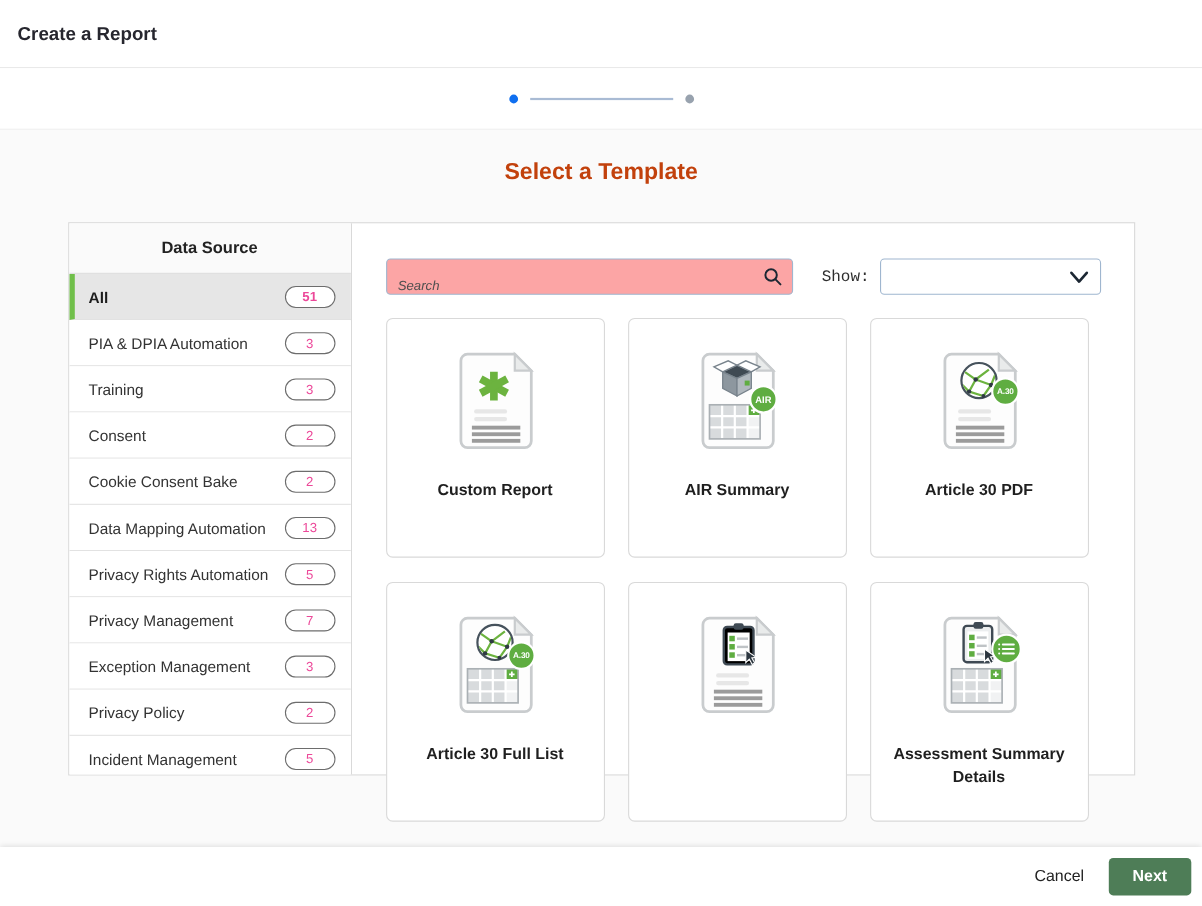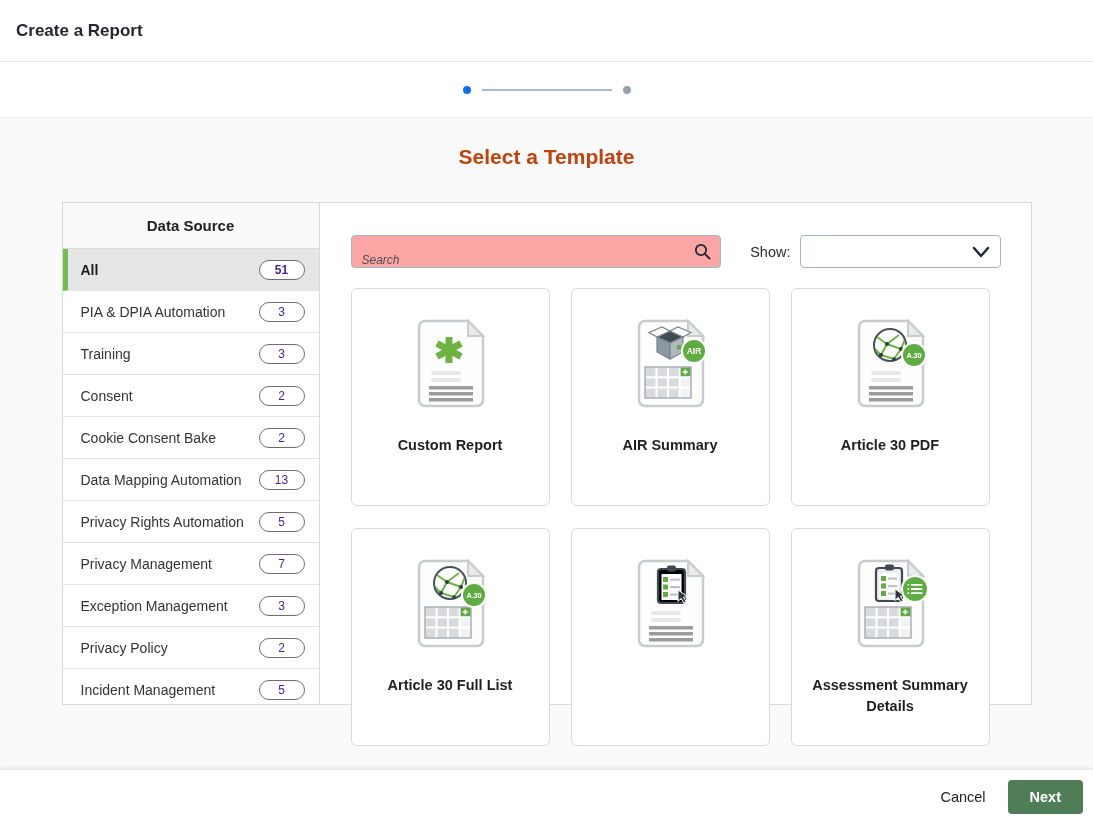--- a/index.html
+++ b/index.html
@@ -54,36 +54,36 @@
     font-size:14px; color:#333; cursor:pointer; background:#fff;
   }
   .side-item.selected {
     background:#e6e6e6; border-left:5px solid #70bf4a;
     padding-left:13px; font-weight:700; color:#1c1c1c;gap:10px;
   }
   .pill {
     margin-left:auto; min-width:46px; height:20px; padding:0 10px;
     border:1.5px solid #6d6d6d; border-radius:11px; background:#fff;
     display:flex; align-items:center; justify-content:center;
-    font-size:12px; color:#4c1d95;
+    font-size:12px; color:#ec4899;
   }
   .side-item-sliver { height:10px; background:#fff; }
 
   
   .content { flex:1 1 auto; padding:32px 30px 0 31px; }
   .toolbar { display:flex; align-items:center; margin-bottom:20px; }
   .search-wrap { position:relative; width:370px; }
   .search-input {
     width:100%; height:33px; border:1px solid #9fb6cf; border-radius:4px;
     padding:16px 36px 0 10px; font-size:12px; color:#333;
     font-family:"Liberation Sans", sans-serif; outline:none; background:#fca5a5;
   }
   .search-input::placeholder { font-style:italic; color:#4f4f4f; opacity:1; }
   .search-icon { position:absolute; right:10px; top:8px; width:17px; height:17px; }
-  .show-group { margin-left:auto; display:flex; align-items:center; }
+  .show-group { margin-left:auto; display:flex; align-items:center;font-family:Liberation Mono, monospace; }
   .show-label { font-size:14.5px; color:#2e2e2e; margin-right:9px; }
   .show-select {
     width:201px; height:33px; border:1px solid #9fb6cf; border-radius:4px;
     position:relative; background:#fff; cursor:pointer;
     display:flex; align-items:center; padding:0 34px 0 10px; font-size:13px; color:#333;
   }
   .chevron { position:absolute; right:10px; top:9px; width:18px; height:14px; }
 
   
   .cards { display:grid; grid-template-columns:repeat(3,199px); gap:22px 21px; }
@@ -93,21 +93,21 @@
   }
   .card-icon { width:110px; height:110px; margin:20px auto 6px; position:relative; }
   .card-label {
     text-align:center; font-size:14.5px; font-weight:700; color:#1f1f1f;
     padding:10px 16px 0; line-height:1.45;
   }
   .badge {
     position:absolute; width:26px; height:26px; border-radius:50%;
     background:#5fad41; border:2px solid #fff; color:#fff;
     display:flex; align-items:center; justify-content:center;
-    font-weight:700; left:66px; top:29px;
+    font-weight:700; left:66px; top:40px;
   }
   .badge.txt-air { font-size:8.5px; }
   .badge.txt-a30 { font-size:7.5px; letter-spacing:-0.2px; }
   .badge.list-badge { width:28px; height:28px; left:66px; top:26px; }
 
   
   .footer {
     height:54px; flex:0 0 auto; background:#fff;
     box-shadow:0 -1px 5px rgba(0,0,0,0.12);
     display:flex; align-items:center; justify-content:flex-end;

